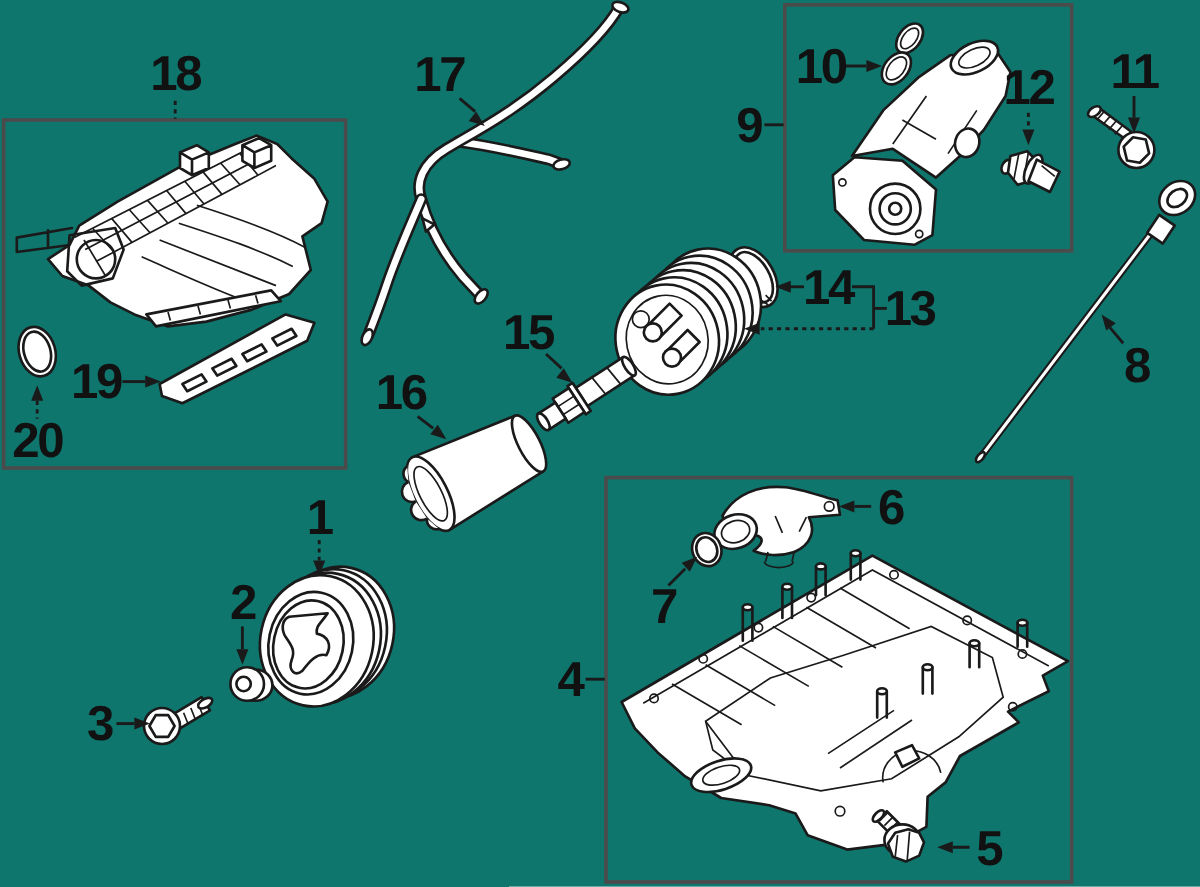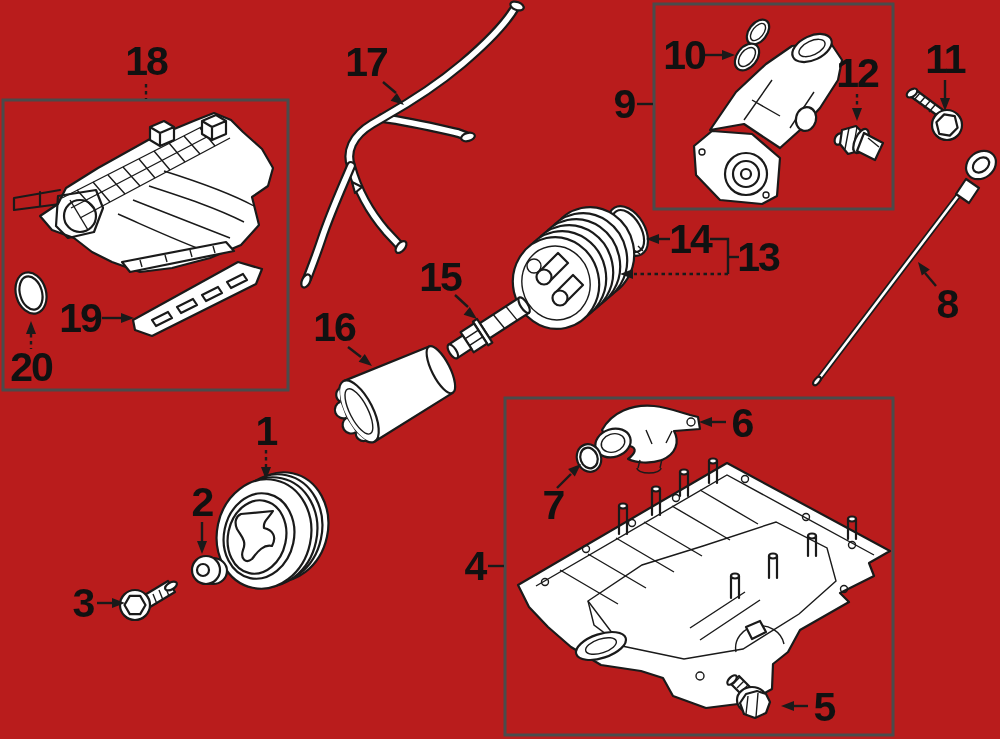--- a/index.html
+++ b/index.html
@@ -1,16 +1,16 @@
 <!DOCTYPE html>
 <html><head>
 <meta charset="utf-8">
 <style>
   html,body{margin:0;padding:0;background:#ffffff;}
-  .frame{position:relative;width:1000px;height:739px;background:#b91c1c;overflow:hidden;
+  .frame{position:relative;width:1000px;height:739px;background:#0f766e;overflow:hidden;
          font-family:"Liberation Sans",sans-serif;}
   svg{position:absolute;left:0;top:0;}
   .part-label{font-family:"Liberation Sans",sans-serif;font-weight:bold;font-size:41px;
               fill:#111111;text-anchor:middle;letter-spacing:-2px;}
   .ink{stroke:#1a1a1a;fill:none;stroke-width:2.2;stroke-linecap:round;stroke-linejoin:round;}
   .inkf{stroke:#1a1a1a;fill:#ffffff;stroke-width:2.2;stroke-linejoin:round;}
   .thin{stroke:#1a1a1a;fill:none;stroke-width:1.4;}
   .panel{fill:none;stroke:#4b4b4b;stroke-width:3;}
   .leader{stroke:#1a1a1a;stroke-width:2.4;fill:none;}
   .leader-dash{stroke:#1a1a1a;stroke-width:2.4;fill:none;stroke-dasharray:3.5,3.5;}

